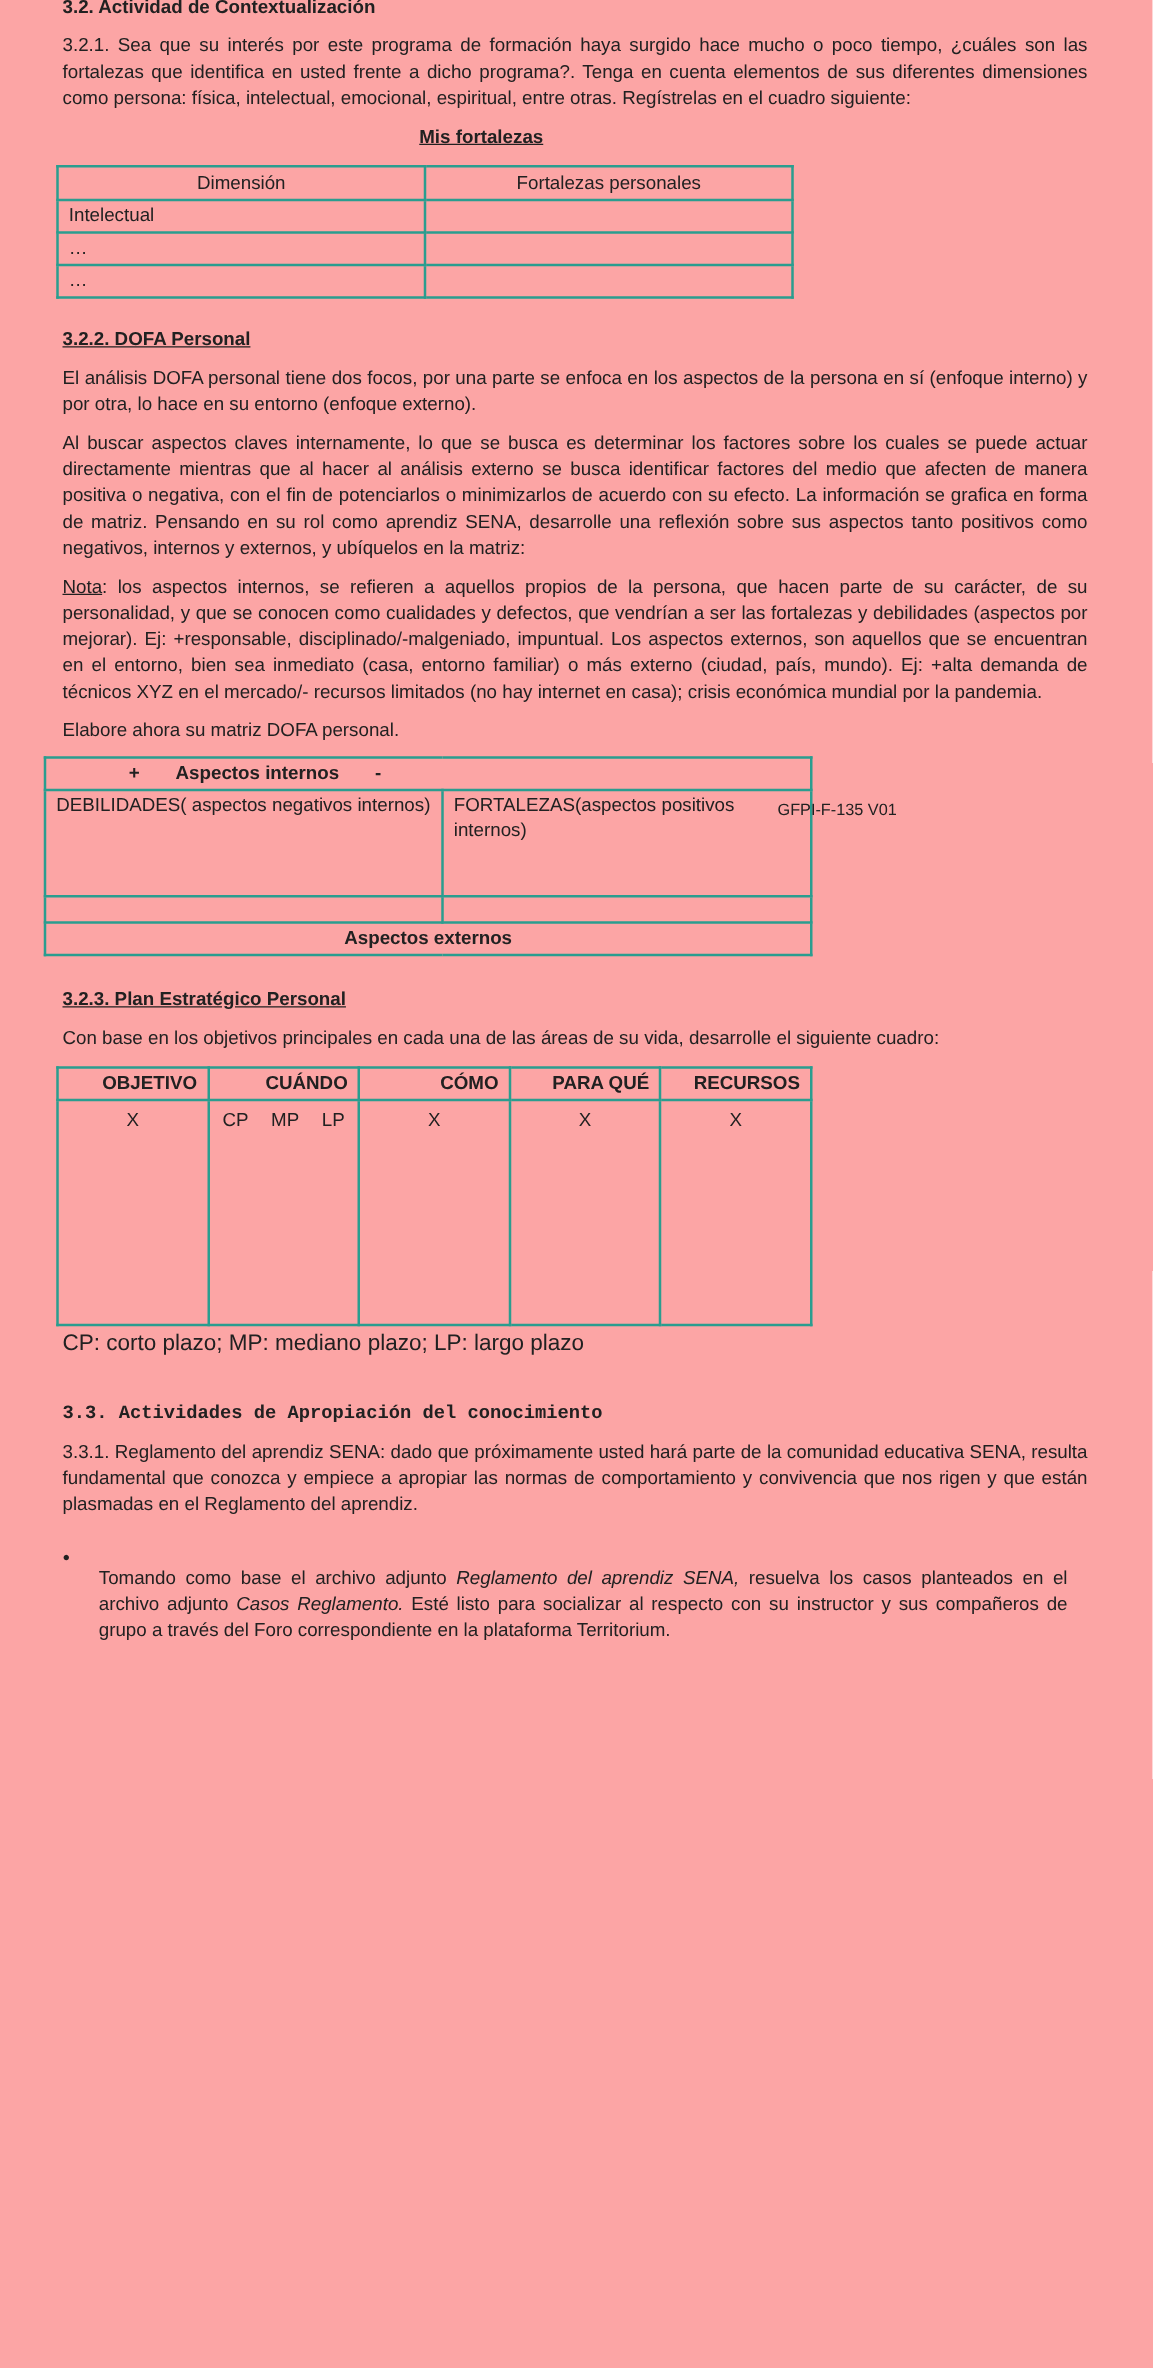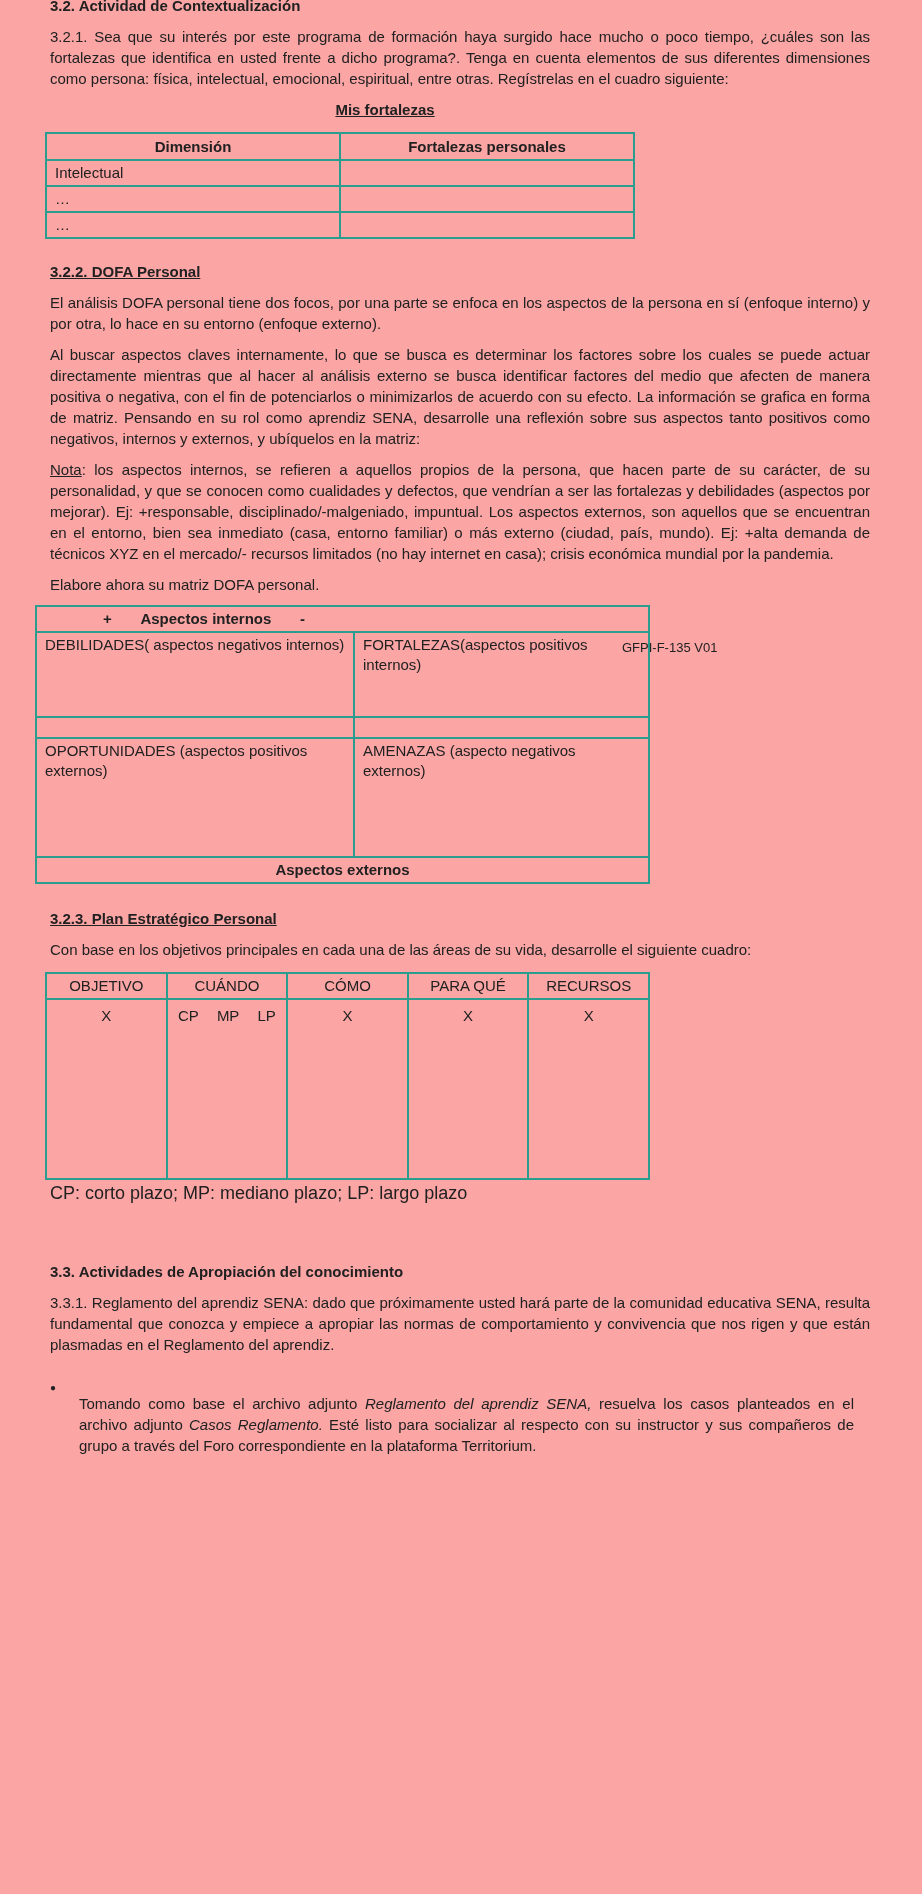--- a/index.html
+++ b/index.html
@@ -15,31 +15,31 @@
     color: var(--ink);
     padding: 0 52px 0 50px;
     overflow: hidden;
   }
   p { margin: 10px 0 0 0; line-height: 21px; text-align: justify; }
   .h-top { font-weight: bold; margin: -5px 0 0 0; line-height: 21px; }
   .heading { font-weight: bold; line-height: 21px; }
   .u { text-decoration: underline; }
   .mt22 { margin-top: 22px; }
   .mt24 { margin-top: 24px; }
-  .mt38 { margin-top: 60px; }
+  .mt38 { margin-top: 38px; font-family: Liberation Mono, monospace; }
   .center-title {
     width: 680px; margin: 10px 0 0 -5px;
     text-align: center; font-weight: bold; line-height: 21px;
   }
   table.doc { border-collapse: collapse; table-layout: fixed; }
   table.doc td { border: 2px solid var(--teal); padding: 2px 8px; line-height: 20px; }
 
   
   .fort-table { width: 590px; margin: 12px 0 0 -5px; }
-  .fort-table .hdr td { height: 27px; text-align: center; font-weight: bold; }
+  .fort-table .hdr td { height: 27px; text-align: center; font-weight: normal; }
   .fort-table .row td { height: 26px; }
 
   
   .dofa-wrap { position: relative; margin: 10px 0 0 -15px; width: 615px; }
   .dofa-table { width: 615px; }
   .dofa-table col.c1 { width: 318px; }
   .dofa-top td { height: 22px; padding: 2px 0; }
   .dofa-top-inner {
     width: 318px; display: flex; justify-content: space-between;
     padding: 0 58px; font-weight: bold;
@@ -50,21 +50,21 @@
   .dofa-bottom td { height: 22px; text-align: center; font-weight: bold; }
   .gfpi {
     position: absolute; left: 587px; top: 35px;
     font-size: 13px; background: transparent; white-space: nowrap;
     color: var(--ink);
   }
 
   
   .plan-table { width: 603px; margin: 12px 0 0 -5px; }
   .plan-table td { width: 120.6px; }
-  .plan-table .hdr td { height: 22px; text-align: center; font-weight: normal; }
+  .plan-table .hdr td { height: 22px; text-align: right; font-weight: bold; }
   .plan-table .body td { height: 180px; vertical-align: top; text-align: center; padding-top: 6px; }
   .cuando-cell-inner { display: flex; justify-content: center; gap: 18px; }
   .caption { font-size: 18px; margin-top: 5px; line-height: 16px; }
 
   
   .bullet { display: flex; margin-top: 22px; }
   .bullet .dot { width: 13px; flex: 0 0 13px; font-size: 10px; line-height: 21px; }
   .bullet .btxt { flex: 1; text-align: justify; line-height: 21px; margin: 16px; }
 </style>
 </head>
@@ -125,24 +125,20 @@
         </td>
       </tr>
       <tr class="dofa-r2">
         <td><span>DEBILIDADES( aspectos negativos internos)</span></td>
         <td><span>FORTALEZAS(aspectos positivos internos)</span></td>
       </tr>
       <tr class="dofa-r3">
         <td></td>
         <td></td>
       </tr>
-      <tr class="dofa-r4">
-        <td><span>OPORTUNIDADES (aspectos positivos externos)</span></td>
-        <td><span>AMENAZAS (aspecto negativos externos)</span></td>
-      </tr>
       <tr class="dofa-bottom">
         <td colspan="2">Aspectos externos</td>
       </tr>
     </tbody>
       </table>
     <div class="gfpi">GFPI-F-135 V01</div>
   </div>
 
   <div class="heading u mt24">3.2.3. Plan Estratégico Personal</div>
 

